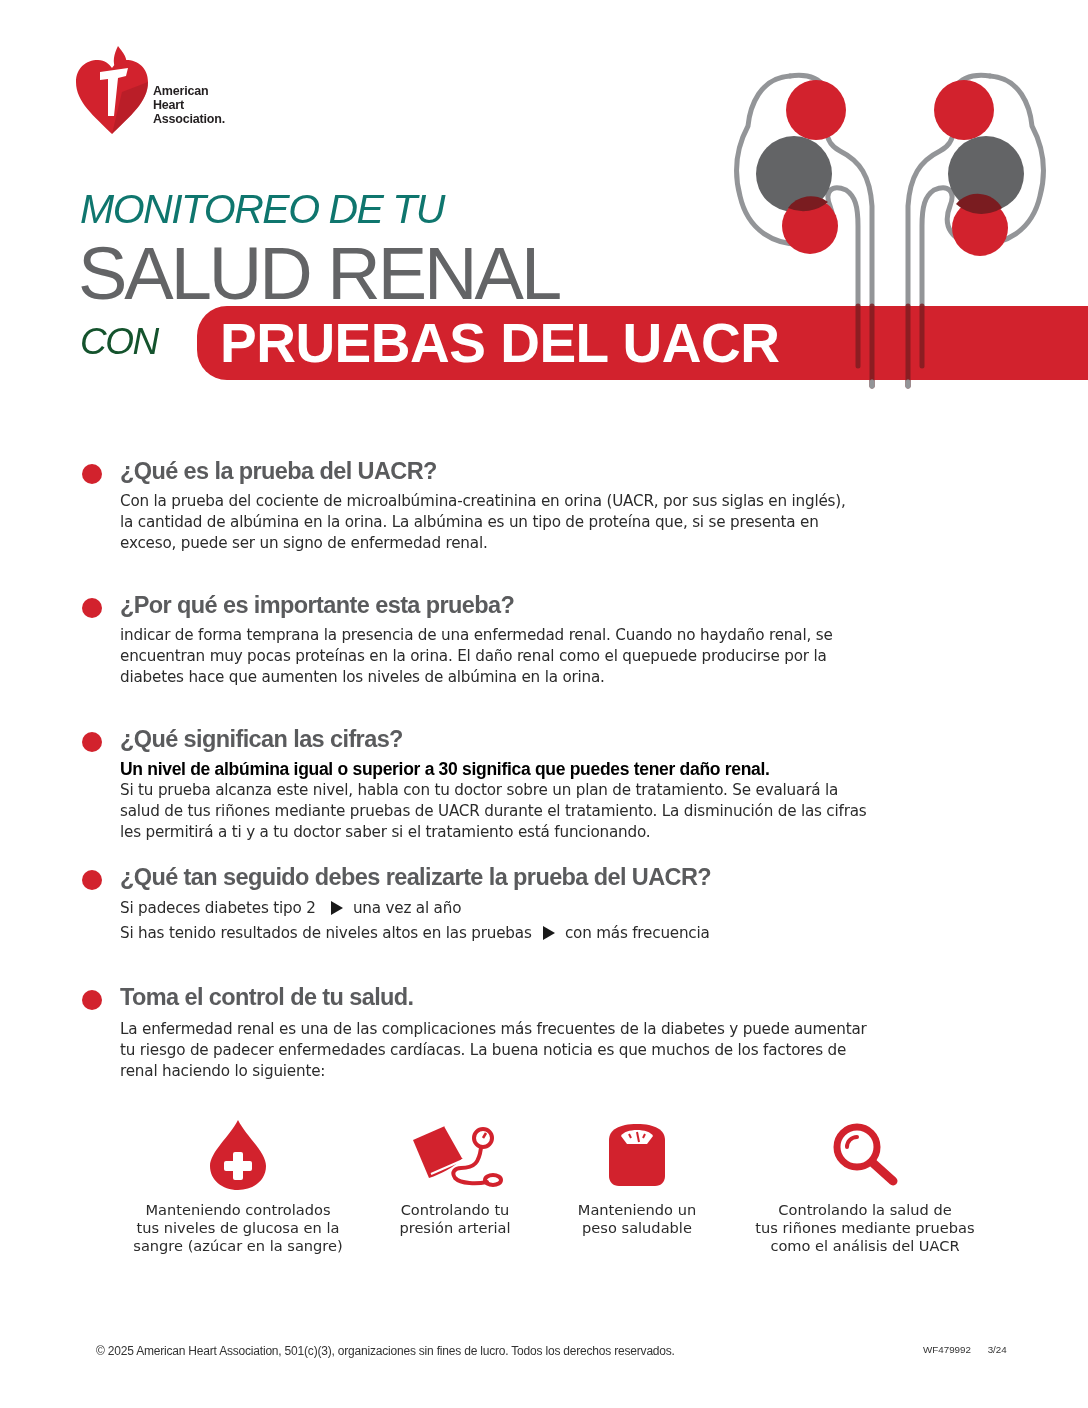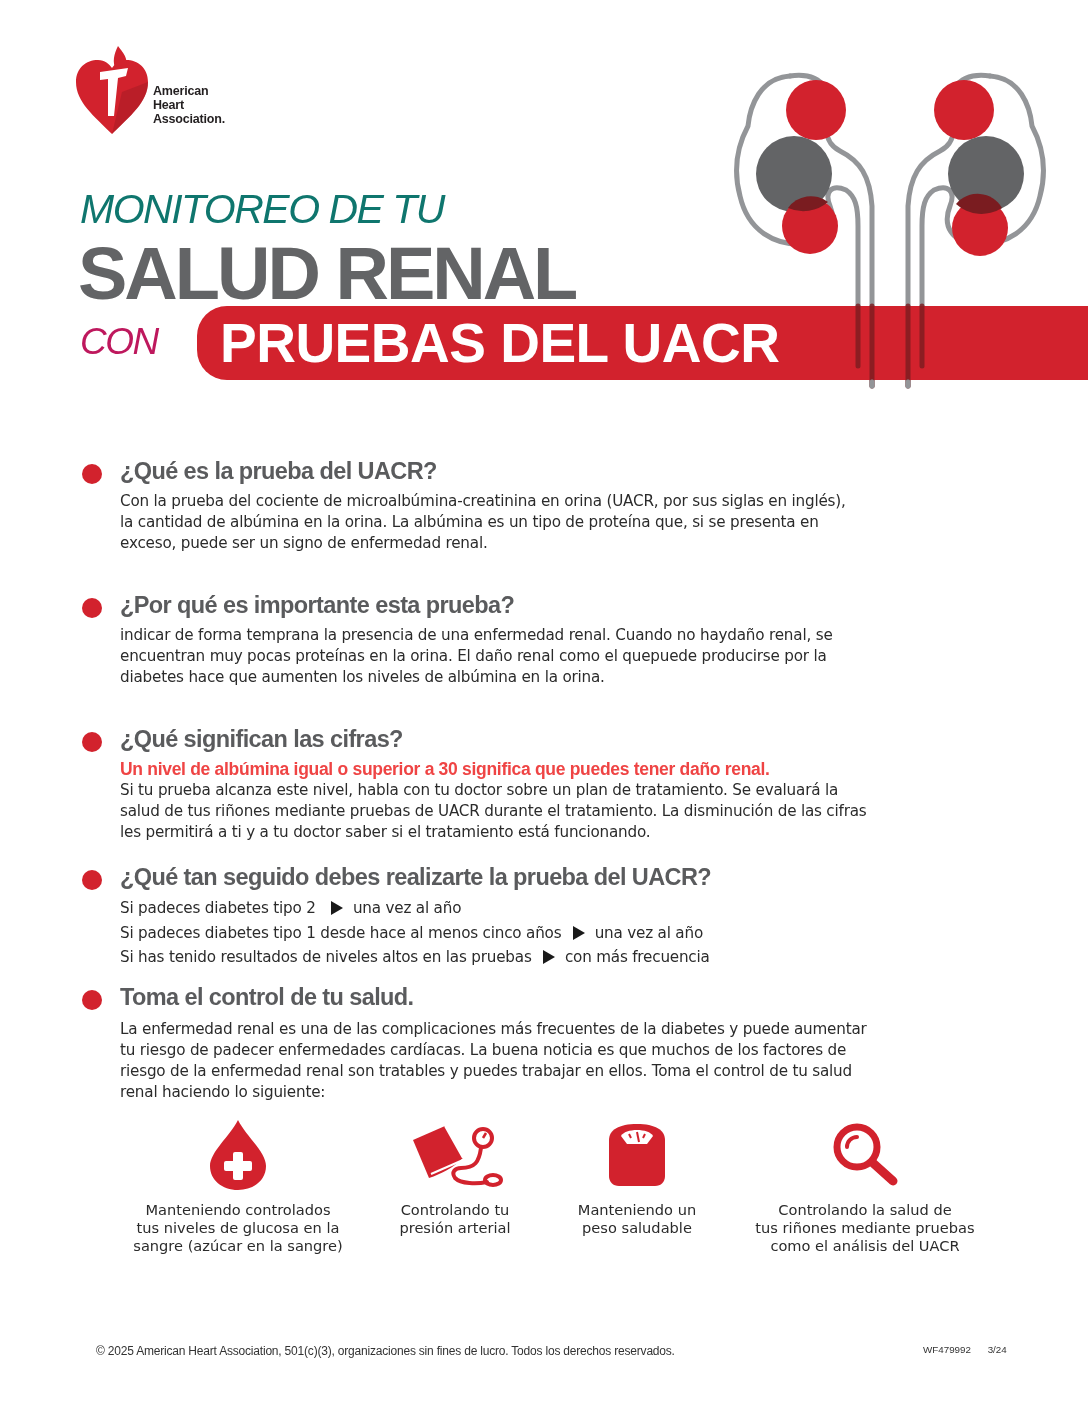--- a/index.html
+++ b/index.html
@@ -6,32 +6,32 @@
   html, body { width: 1088px; height: 1408px; background: #ffffff; overflow: hidden; }
   body { position: relative; font-family: "DejaVu Sans", sans-serif; color: #333333; }
 
   .logo { position: absolute; left: 74px; top: 44px; width: 170px; height: 92px; }
   .logo svg { position: absolute; left: 0; top: 0; }
   .logo-text { position: absolute; left: 79px; top: 40px; font-family: "Liberation Sans", sans-serif; font-weight: bold; font-size: 12.5px; line-height: 14px; color: #231f20; letter-spacing: -0.2px; }
 
   .kidneys { position: absolute; left: 720px; top: 66px; }
 
   .title-1 { position: absolute; left: 80px; top: 186px; font-family: "Liberation Sans", sans-serif; font-style: italic; font-size: 41px; color: #0f766e; letter-spacing: -1.5px; line-height: 46px; }
-  .title-2 { position: absolute; left: 78px; top: 232px; font-family: "Liberation Sans", sans-serif; font-weight: bold; font-size: 74px; color: #636466; letter-spacing: -3px; line-height: 84px; }
-  .title-con { position: absolute; left: 80px; top: 322px; font-family: "Liberation Sans", sans-serif; font-style: italic; font-size: 37px; color: #be185d; letter-spacing: -1.5px; line-height: 40px; }
+  .title-2 { position: absolute; left: 78px; top: 232px; font-family: "Liberation Sans", sans-serif; font-weight: normal; font-size: 74px; color: #636466; letter-spacing: -3px; line-height: 84px; }
+  .title-con { position: absolute; left: 80px; top: 322px; font-family: "Liberation Sans", sans-serif; font-style: italic; font-size: 37px; color: #14532d; letter-spacing: -1.5px; line-height: 40px; }
   .banner { position: absolute; left: 197px; top: 306px; width: 891px; height: 74px; background: #d2222d; border-radius: 30px 0 0 30px; }
   .banner-text { position: absolute; left: 220px; top: 310px; font-family: "Liberation Sans", sans-serif; font-weight: bold; font-size: 55px; color: #ffffff; letter-spacing: -0.5px; line-height: 66px; }
   .kidney-overlay { position: absolute; left: 720px; top: 66px; pointer-events: none; }
 
   .section { position: absolute; left: 82px; width: 940px; }
   .bullet { position: absolute; left: 0; width: 20px; height: 20px; border-radius: 50%; background: #d2222d; }
   .heading { position: absolute; left: 38px; font-family: "Liberation Sans", sans-serif; font-weight: bold; font-size: 23.5px; color: #5a5b5d; letter-spacing: -0.6px; white-space: nowrap; }
   .body { position: absolute; left: 38px; width: 900px; font-family: "DejaVu Sans", sans-serif; font-size: 15.2px; line-height: 21px; color: #2b2b2b; letter-spacing: -0.2px; }
   .body p { margin: 0; white-space: nowrap; }
-  .alert { font-family: "Liberation Sans", sans-serif; font-weight: bold; font-size: 17.5px; color: #ef4444; letter-spacing: -0.3px; line-height: 22px; white-space: nowrap; }
+  .alert { font-family: "Liberation Sans", sans-serif; font-weight: bold; font-size: 17.5px; color: #000000; letter-spacing: -0.3px; line-height: 22px; white-space: nowrap; }
   .freq-line { white-space: nowrap; line-height: 24.5px; }
   .arrow { display: inline-block; width: 0; height: 0; border-top: 7px solid transparent; border-bottom: 7px solid transparent; border-left: 12px solid #1a1a1a; vertical-align: -2px; margin: 0 5px 0 7px; }
 
   .actions { position: absolute; left: 0; top: 1115px; width: 1088px; height: 140px; }
   .action { position: absolute; top: 0; text-align: center; }
   .action .icon { height: 78px; display: flex; justify-content: center; align-items: center; }
   .action .label { font-family: "DejaVu Sans", sans-serif; font-size: 14.6px; line-height: 18px; color: #2b2b2b; margin-top: 8px; white-space: nowrap; }
 
   .footer-left { position: absolute; left: 96px; top: 1344px; font-family: "Liberation Sans", sans-serif; font-size: 12px; color: #333333; white-space: nowrap; letter-spacing: -0.2px; }
   .footer-right { position: absolute; left: 923px; top: 1344px; font-family: "Liberation Sans", sans-serif; font-size: 9.8px; color: #333333; white-space: nowrap; }
@@ -126,39 +126,33 @@
 <div class="section" style="top:864px;">
   <div class="bullet" style="top:6px;"></div>
   <div class="heading" style="top:0;">¿Qué tan seguido debes realizarte la prueba del UACR?</div>
   <div class="body" style="top:32px;">
     <p class="freq-line">
       <span>Si padeces diabetes tipo 2</span>
       <span class="arrow" style="margin-left:11px;"></span>
       <span>una vez al año</span>
     </p>
     <p class="freq-line">
-      <span>Si padeces diabetes tipo 1 desde hace al menos cinco años</span>
-      <span class="arrow"></span>
-      <span>una vez al año</span>
-    </p>
-    <p class="freq-line">
       <span>Si has tenido resultados de niveles altos en las pruebas</span>
       <span class="arrow"></span>
       <span>con más frecuencia</span>
     </p>
   </div>
 </div>
 
 <div class="section" style="top:984px;">
   <div class="bullet" style="top:6px;"></div>
   <div class="heading" style="top:0;">Toma el control de tu salud.</div>
   <div class="body" style="top:35px;">
     <p>La enfermedad renal es una de las complicaciones más frecuentes de la diabetes y puede aumentar</p>
     <p>tu riesgo de padecer enfermedades cardíacas. La buena noticia es que muchos de los factores de</p>
-    <p>riesgo de la enfermedad renal son tratables y puedes trabajar en ellos. Toma el control de tu salud</p>
     <p>renal haciendo lo siguiente:</p>
   </div>
 </div>
 
 <div class="actions">
   <div class="action" style="left:116px; width:244px;">
     <div class="icon">
       <svg width="60" height="72" viewBox="0 0 60 72">
         <path d="M30 2 C38 18 58 34 58 48 C58 62 46 72 30 72 C14 72 2 62 2 48 C2 34 22 18 30 2 Z" fill="#d2222d"></path>
         <rect x="25" y="34" width="10" height="28" rx="2" fill="#ffffff"></rect>

